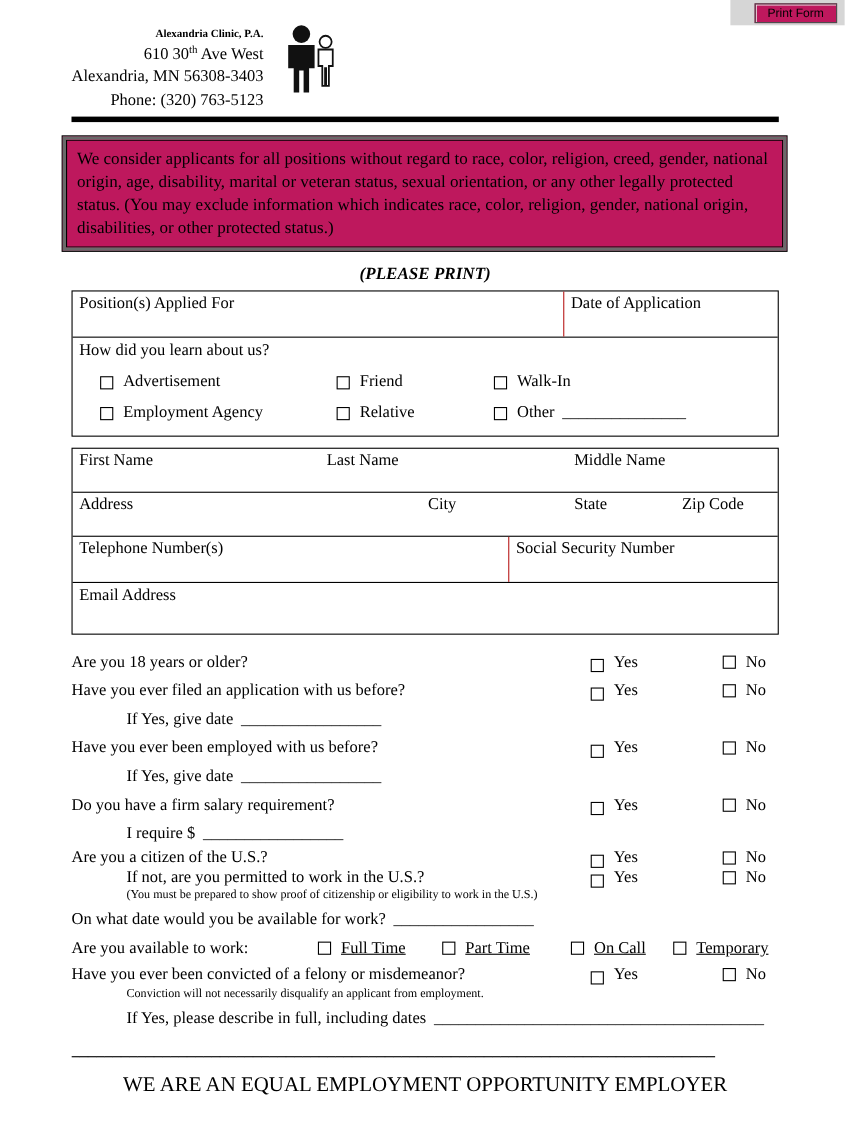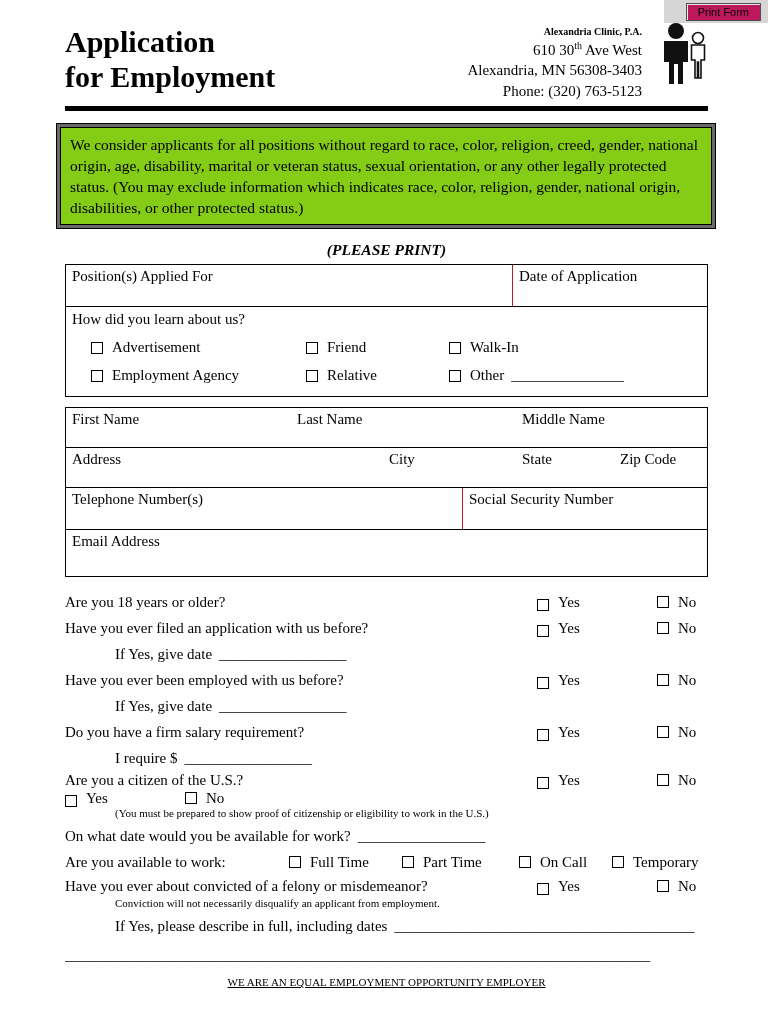--- a/index.html
+++ b/index.html
@@ -24,21 +24,21 @@
   .header { display: flex; align-items: flex-start; }
   .title { flex: 1; font-size: 30px; font-weight: bold; line-height: 1.18; padding-top: 8px; }
   .contact { text-align: right; line-height: 1.38; padding-top: 9px; font-size: 15px; }
   .clinic-name { font-weight: bold; font-size: 10px; }
   sup { font-size: 10px; }
   .icon-wrap { margin-left: 16px; padding-top: 6px; }
   .rule { height: 5px; background: #000; margin-top: 4px; }
 
   
   .notice {
-    margin: 13px -7px 0 -8px; background: #84cc16;
+    margin: 13px -7px 0 -8px; background: #be185d;
     border: 3px solid #6a6a6a; box-shadow: 0 0 0 1px #000, inset 0 0 0 1px #000;
     padding: 7px 10px; font-size: 15.5px; line-height: 1.36;
   }
 
   .please-print { text-align: center; font-weight: bold; font-style: italic; font-size: 15.5px; margin: 13px 0 5px; }
 
   
   .tbl { border: 1px solid #000; }
   .tbl + .tbl { margin-top: 10px; }
   .row-flex { display: flex; }
@@ -61,38 +61,34 @@
   
   .questions { margin-top: 12px; }
   .q-row { display: flex; align-items: center; height: 26px; white-space: nowrap; }
   .q-text { width: 472px; }
   .q-yes { width: 120px; display: flex; align-items: flex-end; }
   .q-no { flex: 1; display: flex; align-items: center; }
   .indent { padding-left: 50px; }
   .tight { height: 18px; }
   .small-note { font-size: 11px; height: 16px; line-height: 13px; }
   .avail-label { width: 224px; }
-  .opt { display: flex; align-items: center; }
+  .opt { display: flex; align-items: center; text-decoration: underline; }
   .opt-ft { width: 113px; } .opt-pt { width: 117px; } .opt-oc { width: 93px; }
-  .cont-line { height: 28px; line-height: 32px; overflow: hidden; white-space: nowrap; }
-  .footer { text-align: center; font-size: 11px; margin-top: 9px; text-decoration: underline; }
+  .cont-line { height: 28px; line-height: 32px; overflow: hidden; white-space: nowrap; font-weight: bold; }
+  .footer { text-align: center; font-size: 19px; margin-top: 9px; }
 </style>
 </head>
 <body>
 
 <div class="print-strip"></div>
 <button class="print-btn">Print Form</button>
 
 <div class="page">
 
   <div class="header">
-    <div class="title">
-      <div>Application</div>
-      <div>for Employment</div>
-    </div>
     <div class="contact">
       <div class="clinic-name">Alexandria Clinic, P.A.</div>
       <div><span>610 30</span><sup>th</sup><span> Ave West</span></div>
       <div>Alexandria, MN 56308-3403</div>
       <div>Phone: (320) 763-5123</div>
     </div>
     <div class="icon-wrap">
       <svg width="50" height="66" viewBox="0 0 50 66" aria-hidden="true">
         <circle cx="18" cy="9" r="8" fill="#111"></circle>
         <path d="M6 19 L30 19 L30 40 L25 40 L25 62 L20 62 L20 42 L16 42 L16 62 L11 62 L11 40 L6 40 Z" fill="#111"></path>
@@ -229,20 +225,21 @@
       <span class="q-yes">
           <span class="cb"></span>
           <span>Yes</span>
         </span>
       <span class="q-no">
           <span class="cb"></span>
           <span>No</span>
         </span>
     </div>
     <div class="q-row tight">
+      <span class="q-text"><span class="indent">If not, are you permitted to work in the U.S.?</span></span>
       <span class="q-yes">
           <span class="cb"></span>
           <span>Yes</span>
         </span>
       <span class="q-no">
           <span class="cb"></span>
           <span>No</span>
         </span>
     </div>
     <div class="small-note indent">(You must be prepared to show proof of citizenship or eligibility to work in the U.S.)</div>
@@ -265,21 +262,21 @@
           <span class="cb"></span>
           <span>On Call</span>
         </span>
       <span class="opt">
           <span class="cb"></span>
           <span>Temporary</span>
         </span>
     </div>
 
     <div class="q-row" style="height:22px">
-      <span class="q-text">Have you ever about convicted of a felony or misdemeanor?</span>
+      <span class="q-text">Have you ever been convicted of a felony or misdemeanor?</span>
       <span class="q-yes">
           <span class="cb"></span>
           <span>Yes</span>
         </span>
       <span class="q-no">
           <span class="cb"></span>
           <span>No</span>
         </span>
     </div>
     <div class="small-note indent">Conviction will not necessarily disqualify an applicant from employment.</div>

